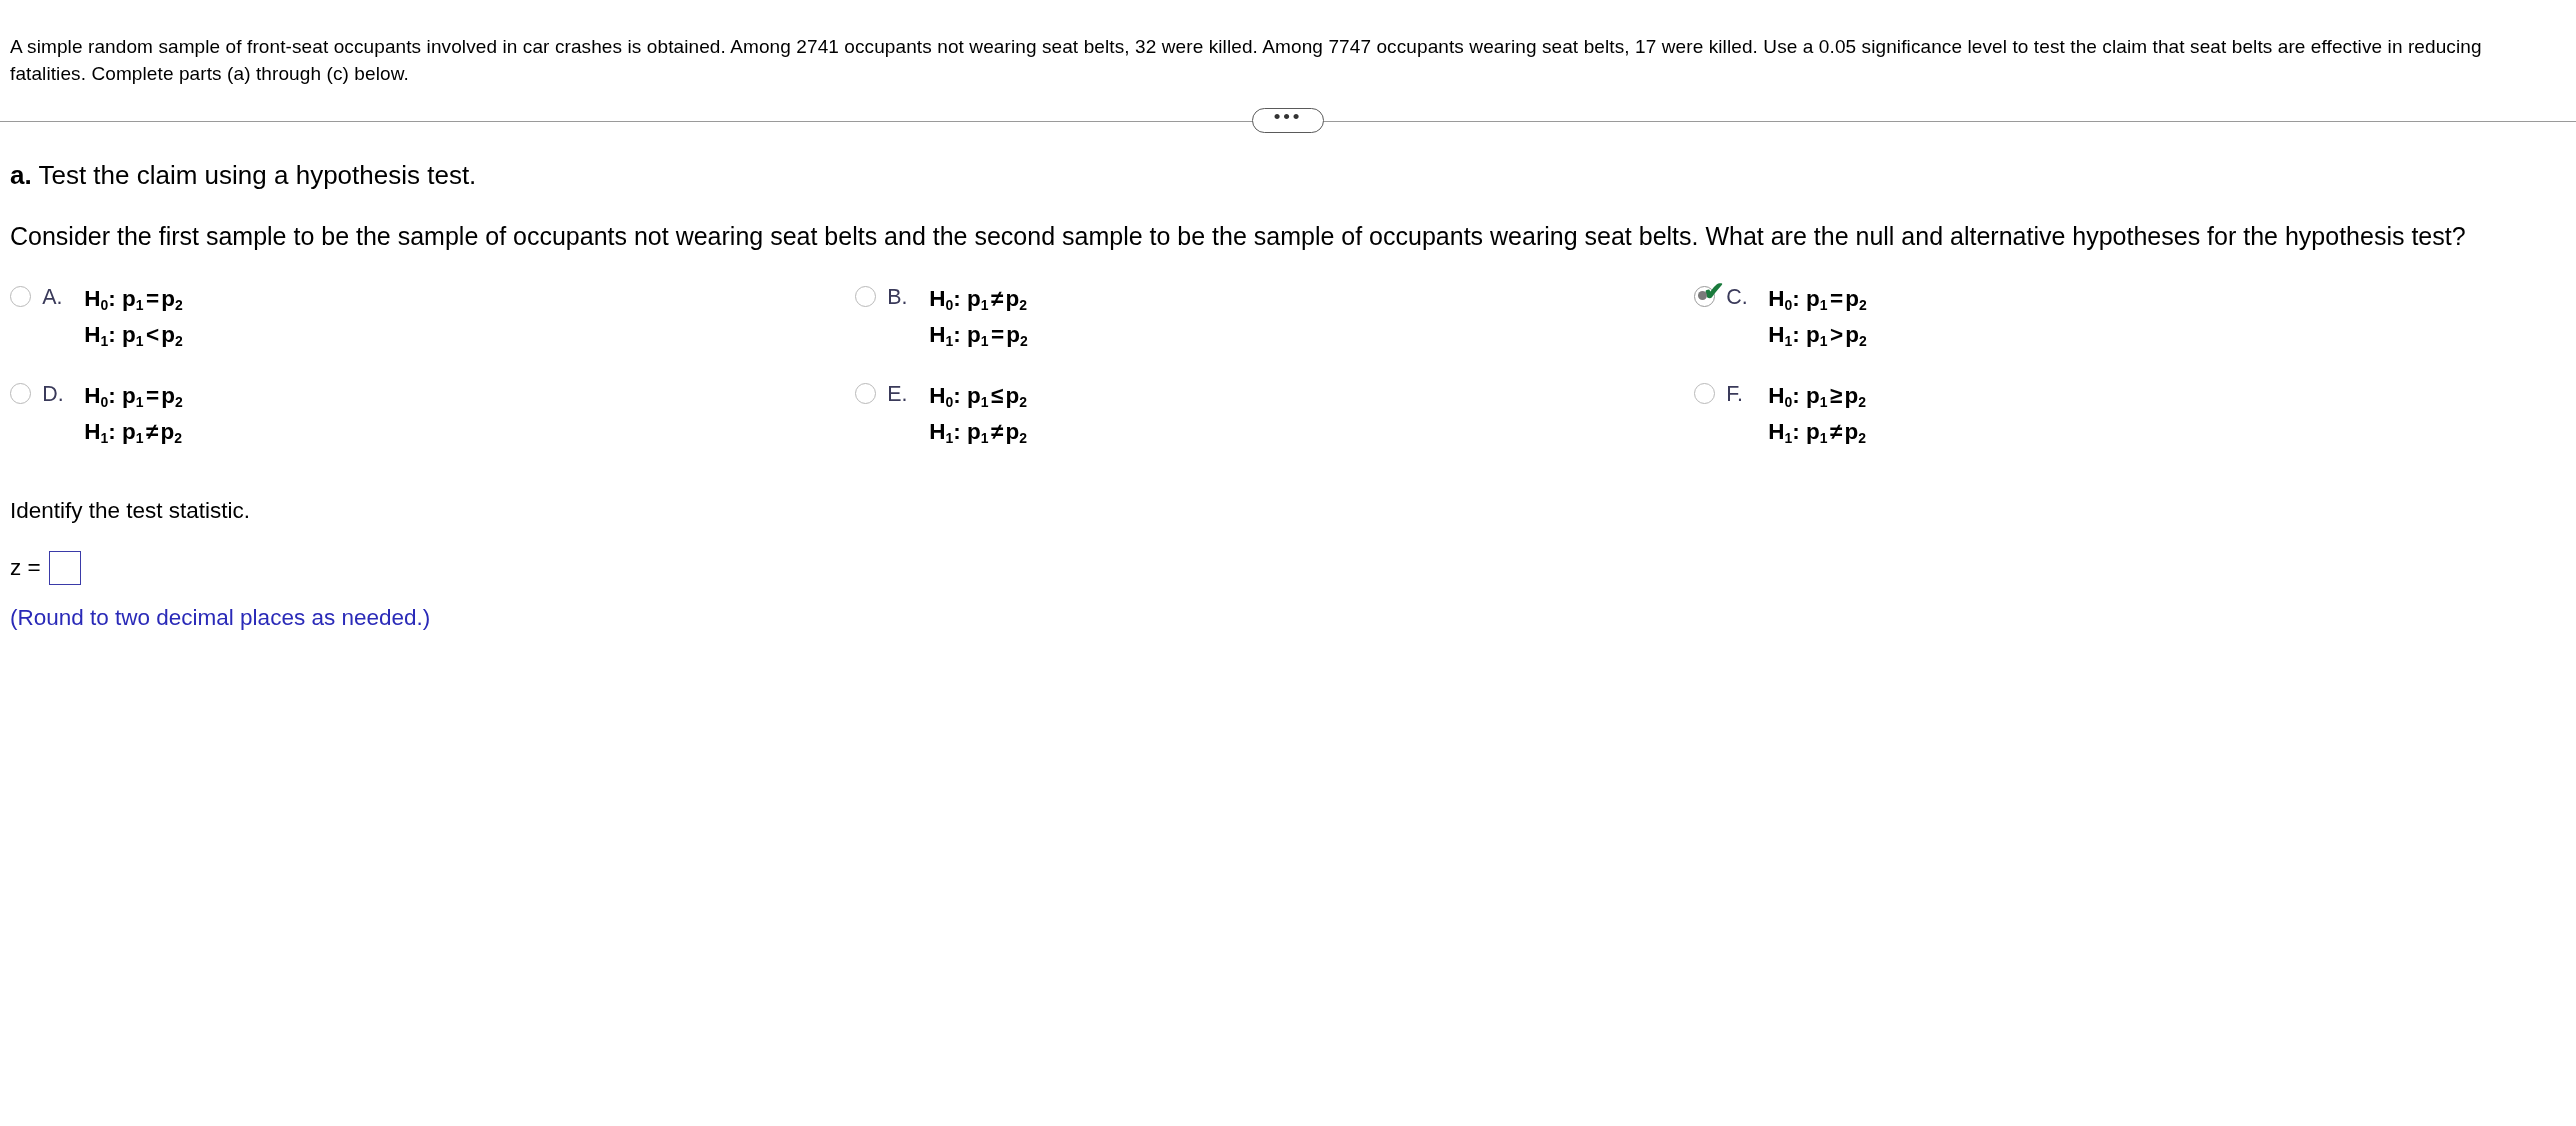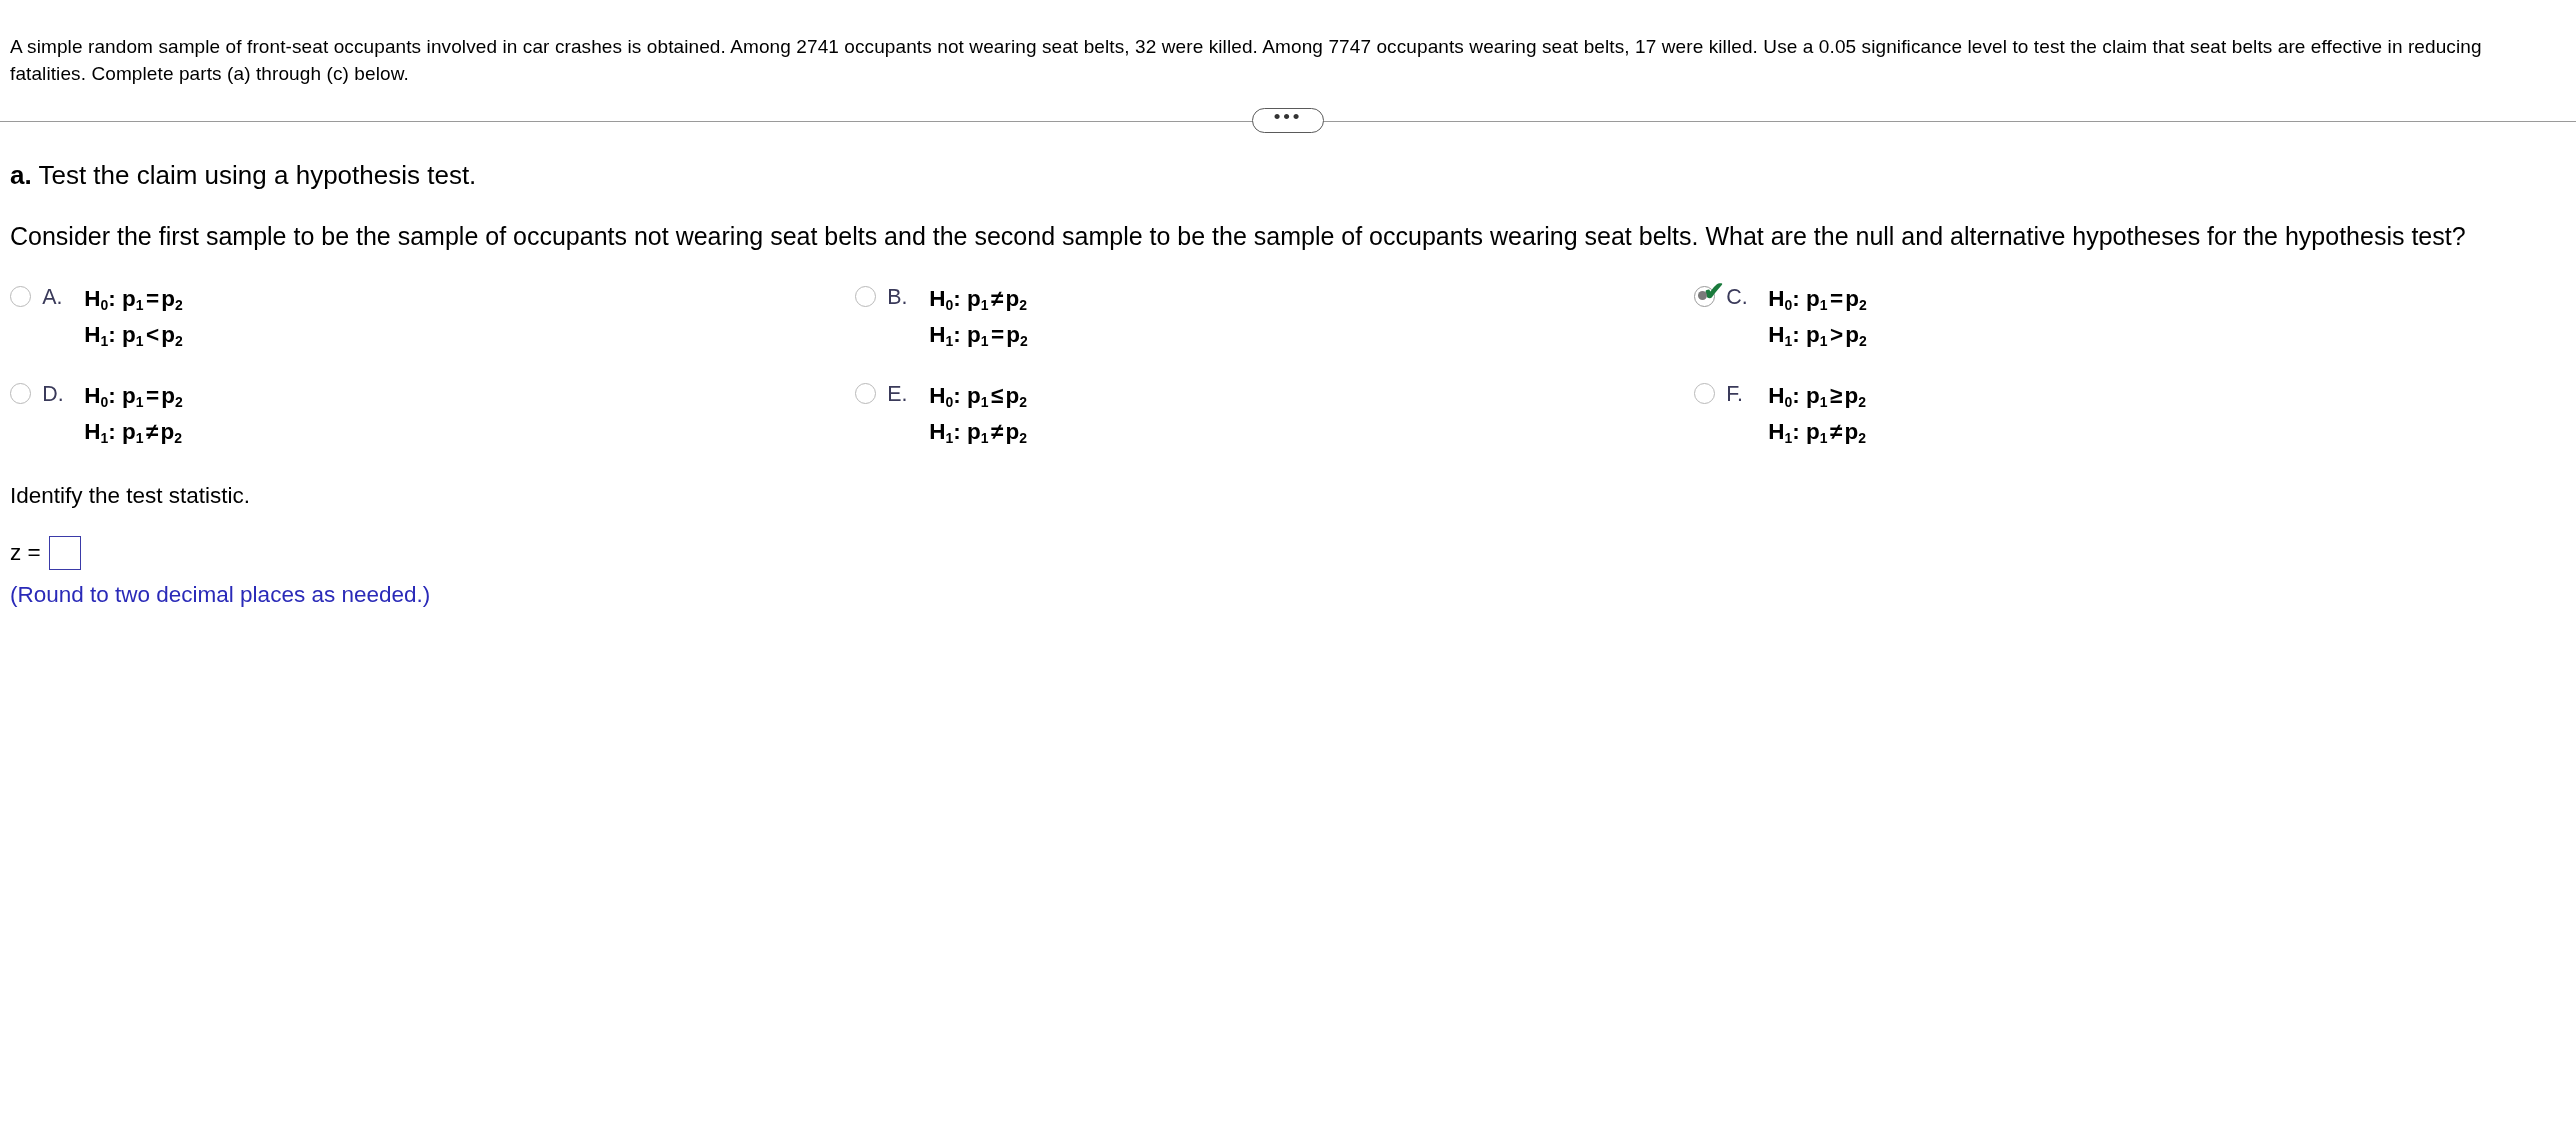--- a/index.html
+++ b/index.html
@@ -146,40 +146,40 @@
     white-space: nowrap;
   }
   .hyp .ln { display: block; font-weight: bold; }
   sub {
     font-size: 0.62em;
     vertical-align: -0.28em;
   }
   .op { padding: 0 2.3px; }
 
   .identify {
-    margin-top: 33px;
+    margin-top: 48px;
     font-size: 22.5px;
   }
   .answer-row {
     margin-top: 27px;
     display: flex;
     align-items: center;
     font-size: 22.5px;
   }
   .answer-box {
     display: inline-block;
     width: 30px;
     height: 32px;
     border: 1.1px solid #3a3aa8;
     background: #ffffff;
     margin-left: 8px;
     cursor: text;
   }
   .round-note {
-    margin-top: 12px;
+    margin-top: 20px;
     font-size: 22.5px;
     color: #2a2ab8;
   }
 </style>
 </head>
 <body>
 
 <div class="page">
 
   <div class="problem-statement">A simple random sample of front-seat occupants involved in car crashes is obtained. Among 2741 occupants not wearing seat belts, 32 were killed. Among 7747 occupants wearing seat belts, 17 were killed. Use a 0.05 significance level to test the claim that seat belts are effective in reducing fatalities. Complete parts (a) through (c) below.</div>

